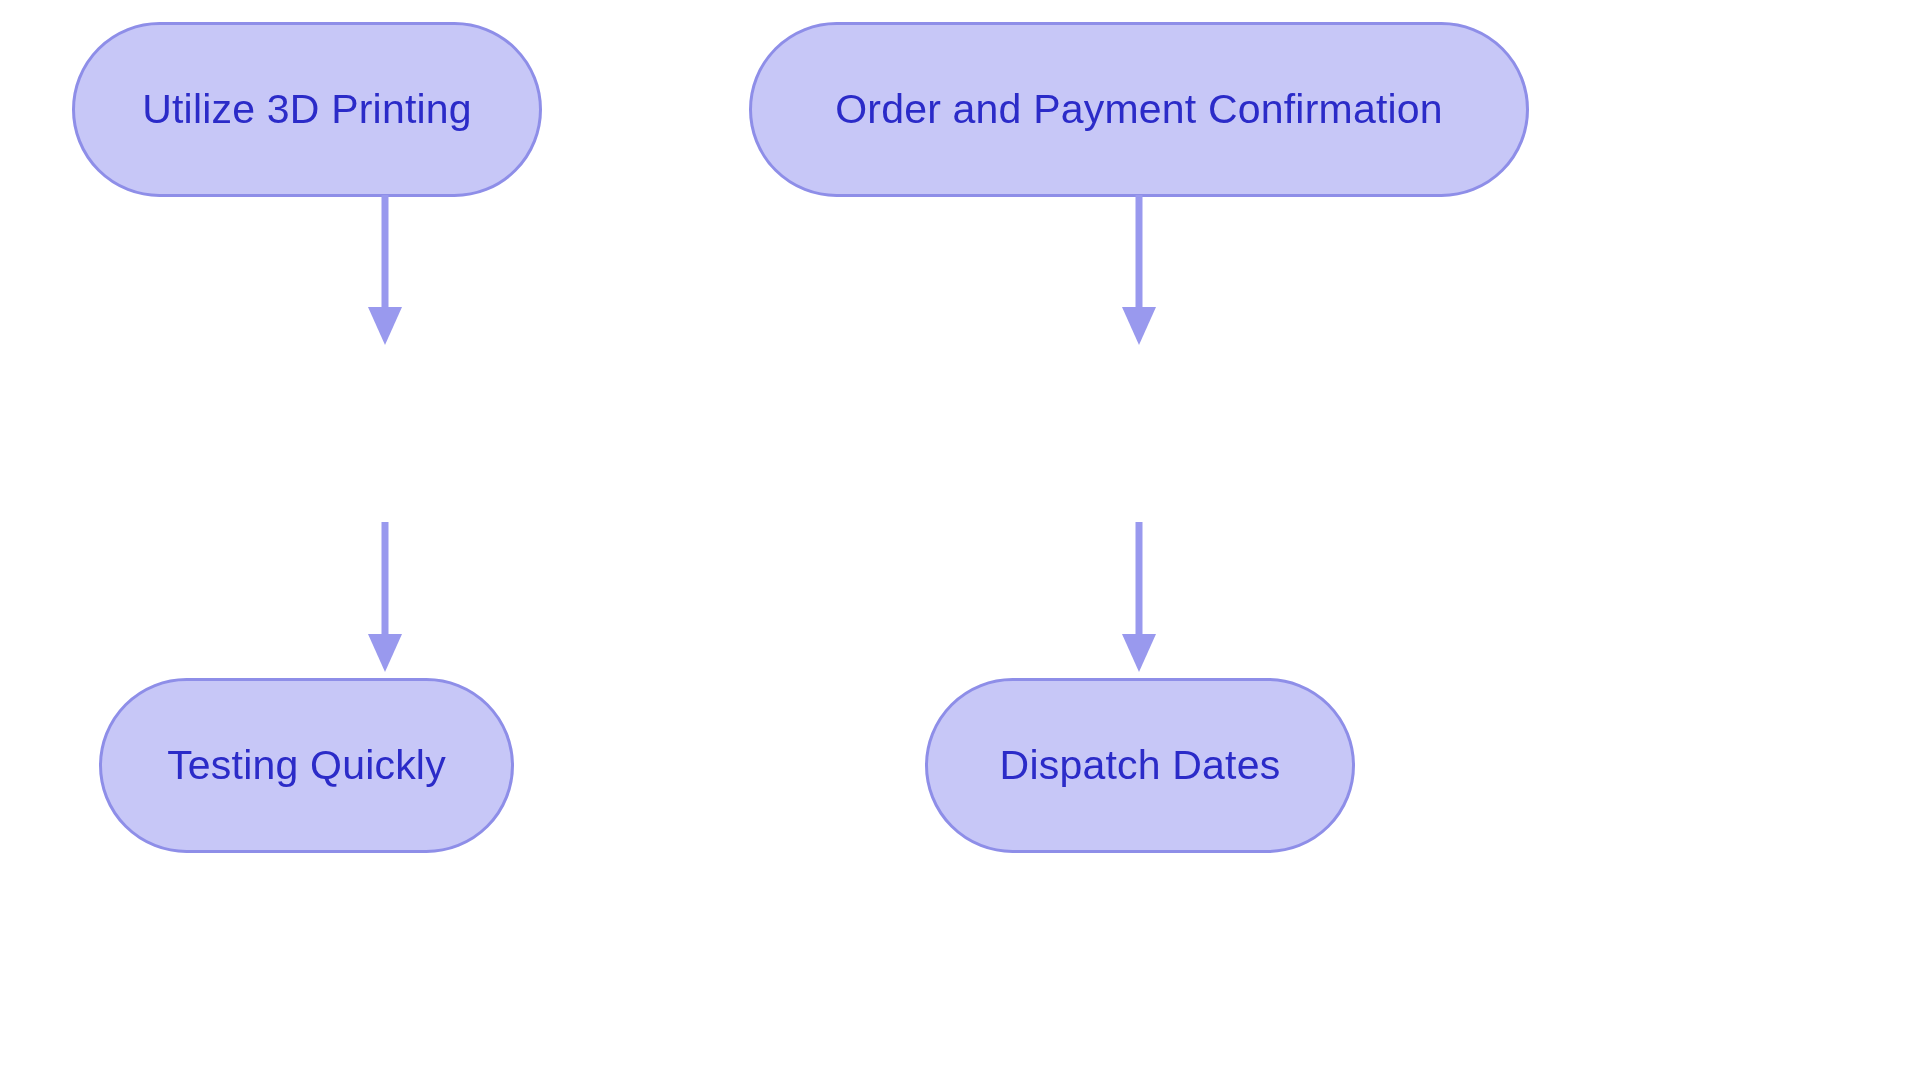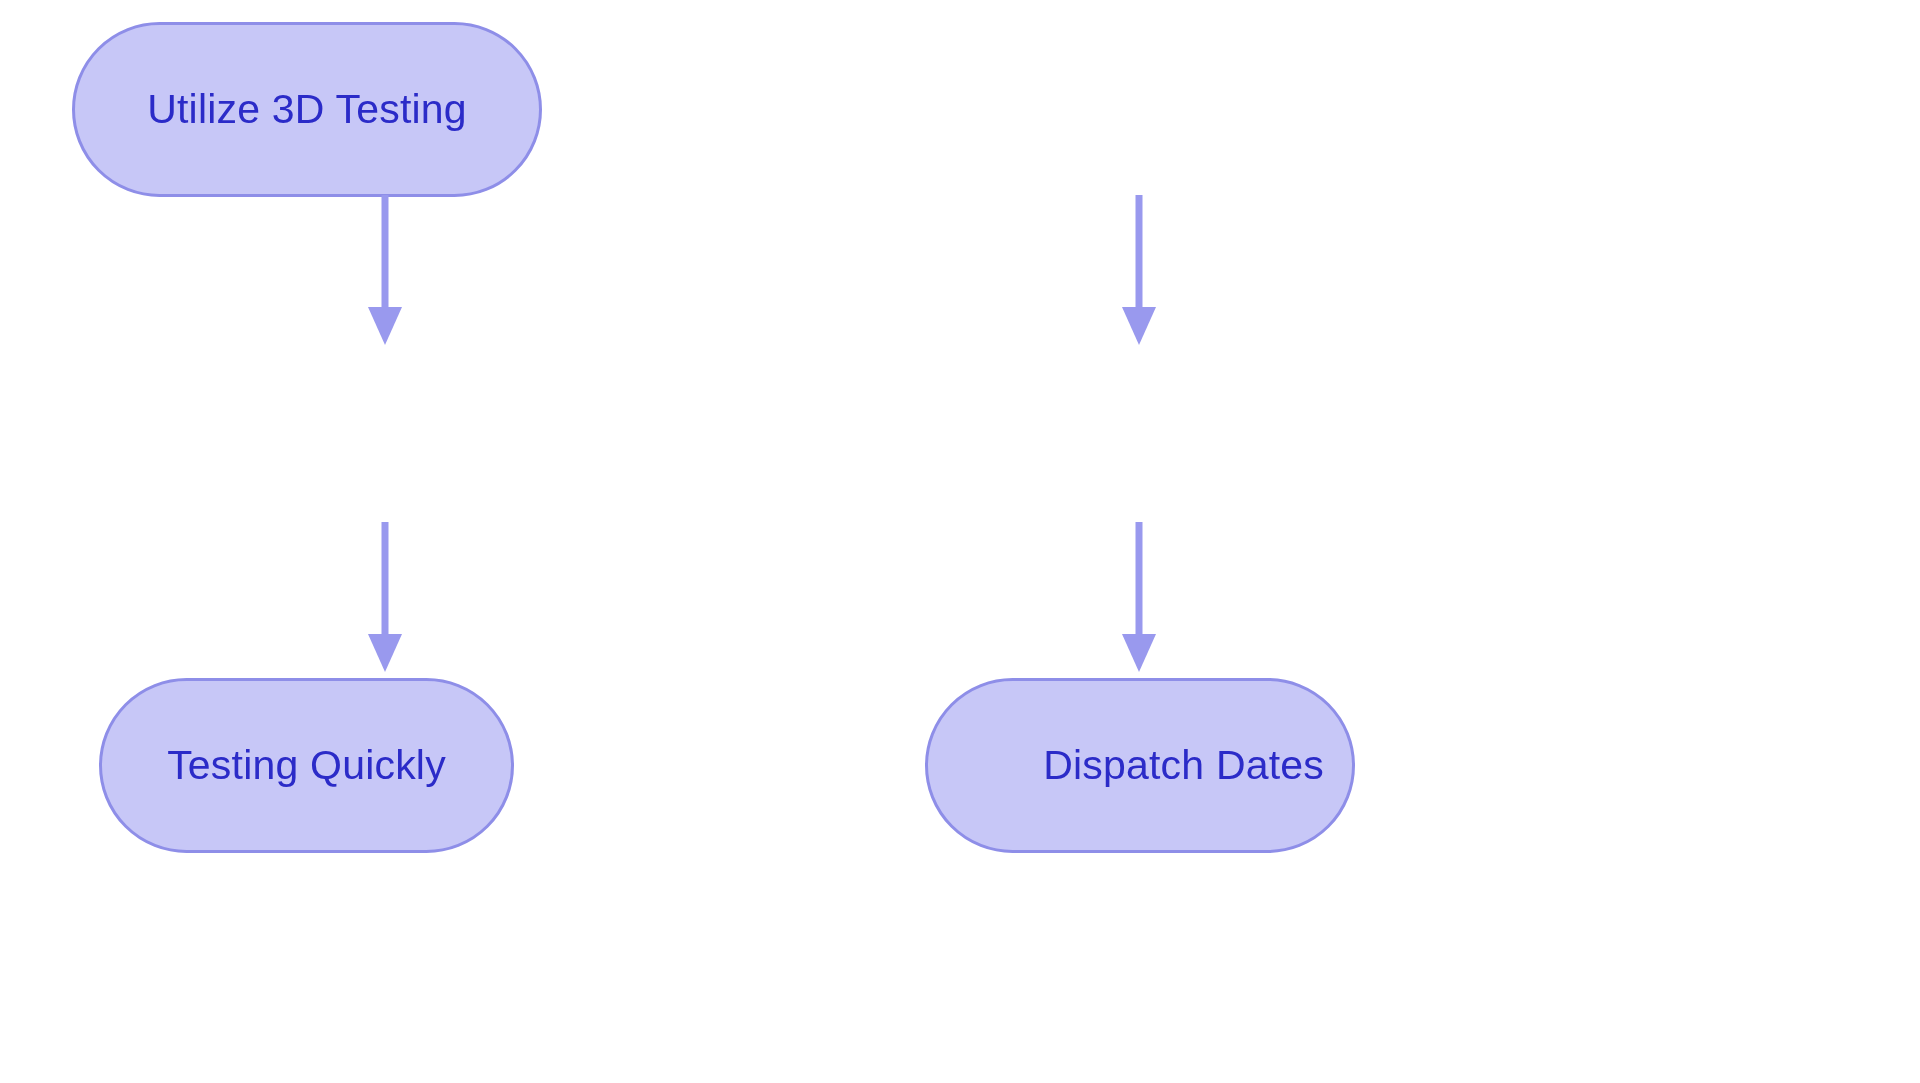--- a/index.html
+++ b/index.html
@@ -55,21 +55,21 @@
   .col > * { pointer-events: auto; }
 </style>
 </head>
 <body>
 
 <div id="canvas">
 
   <div class="col">
 
     <div class="node" style="left:72px; top:22px; width:470px; height:175px;">
-      <span class="node-label">Utilize 3D Testing</span>
+      <span class="node-label">Utilize 3D Printing</span>
     </div>
 
     <div class="edge" style="left:355px; top:195px; width:60px; height:152px;">
       <svg width="60" height="152" viewBox="0 0 60 152">
         <line x1="30" y1="0" x2="30" y2="118" stroke="#9999EE" stroke-width="7"></line>
         <polygon points="13,112 47,112 30,150" fill="#9999EE"></polygon>
       </svg>
     </div>
 
 
@@ -81,35 +81,38 @@
     </div>
 
     <div class="node" style="left:99px; top:678px; width:415px; height:175px;">
       <span class="node-label">Testing Quickly</span>
     </div>
 
   </div>
 
   <div class="col">
 
+    <div class="node" style="left:749px; top:22px; width:780px; height:175px;">
+      <span class="node-label">Order and Payment Confirmation</span>
+    </div>
 
     <div class="edge" style="left:1109px; top:195px; width:60px; height:152px;">
       <svg width="60" height="152" viewBox="0 0 60 152">
         <line x1="30" y1="0" x2="30" y2="118" stroke="#9999EE" stroke-width="7"></line>
         <polygon points="13,112 47,112 30,150" fill="#9999EE"></polygon>
       </svg>
     </div>
 
 
     <div class="edge" style="left:1109px; top:522px; width:60px; height:152px;">
       <svg width="60" height="152" viewBox="0 0 60 152">
         <line x1="30" y1="0" x2="30" y2="118" stroke="#9999EE" stroke-width="7"></line>
         <polygon points="13,112 47,112 30,150" fill="#9999EE"></polygon>
       </svg>
     </div>
 
-    <div class="node" style="left:925px; top:678px; width:430px; height:175px;justify-content:flex-end;">
+    <div class="node" style="left:925px; top:678px; width:430px; height:175px;">
       <span class="node-label">Dispatch Dates</span>
     </div>
 
   </div>
 
 </div>
 
 </body></html>

